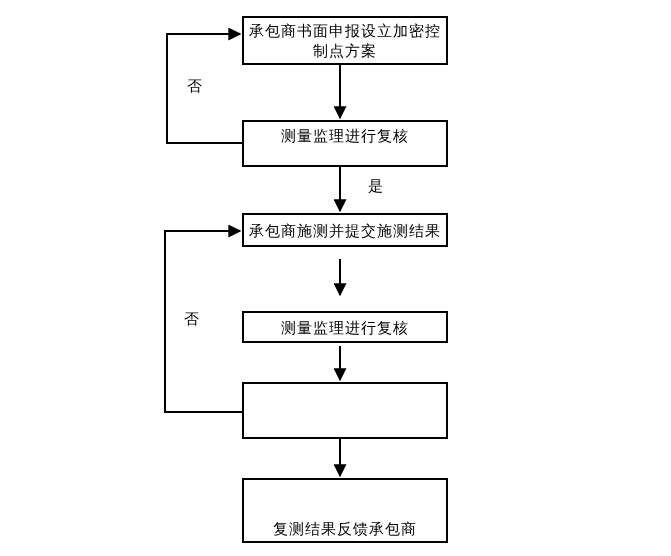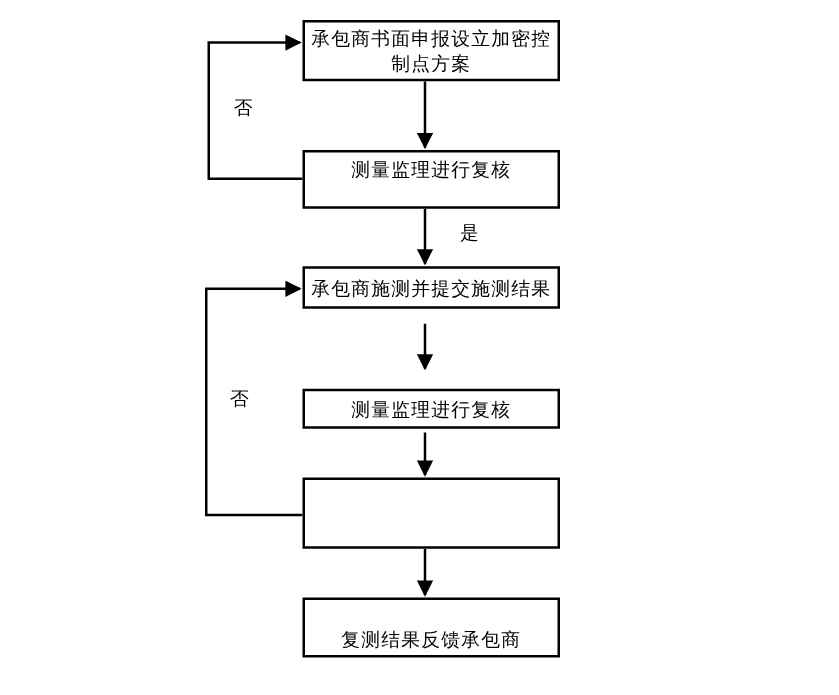--- a/index.html
+++ b/index.html
@@ -33,21 +33,21 @@
     text-align: center;
     font-size: 15px;
     line-height: 20px;
     letter-spacing: 1px;
   }
   .node-1 { top: 16px;  height: 49px; padding-top: 3px; }
   .node-2 { top: 120px; height: 47px; padding-top: 4px; }
   .node-3 { top: 213px; height: 34px; padding-top: 6px; }
   .node-4 { top: 311px; height: 32px; padding-top: 5px; }
   .node-5 { top: 382px; height: 57px; padding-top: 6px; }
-  .node-6 { top: 478px; height: 48px; padding-top: 22px; }
+  .node-6 { top: 478px; height: 65px; padding-top: 39px; }
   .edge-label {
     position: absolute;
     font-size: 15px;
     line-height: 16px;
   }
   .lbl-no-1  { left: 187px; top: 78px; }
   .lbl-yes-1 { left: 368px; top: 178px; }
   .lbl-no-2  { left: 184px; top: 311px; }
 </style>
 </head>

